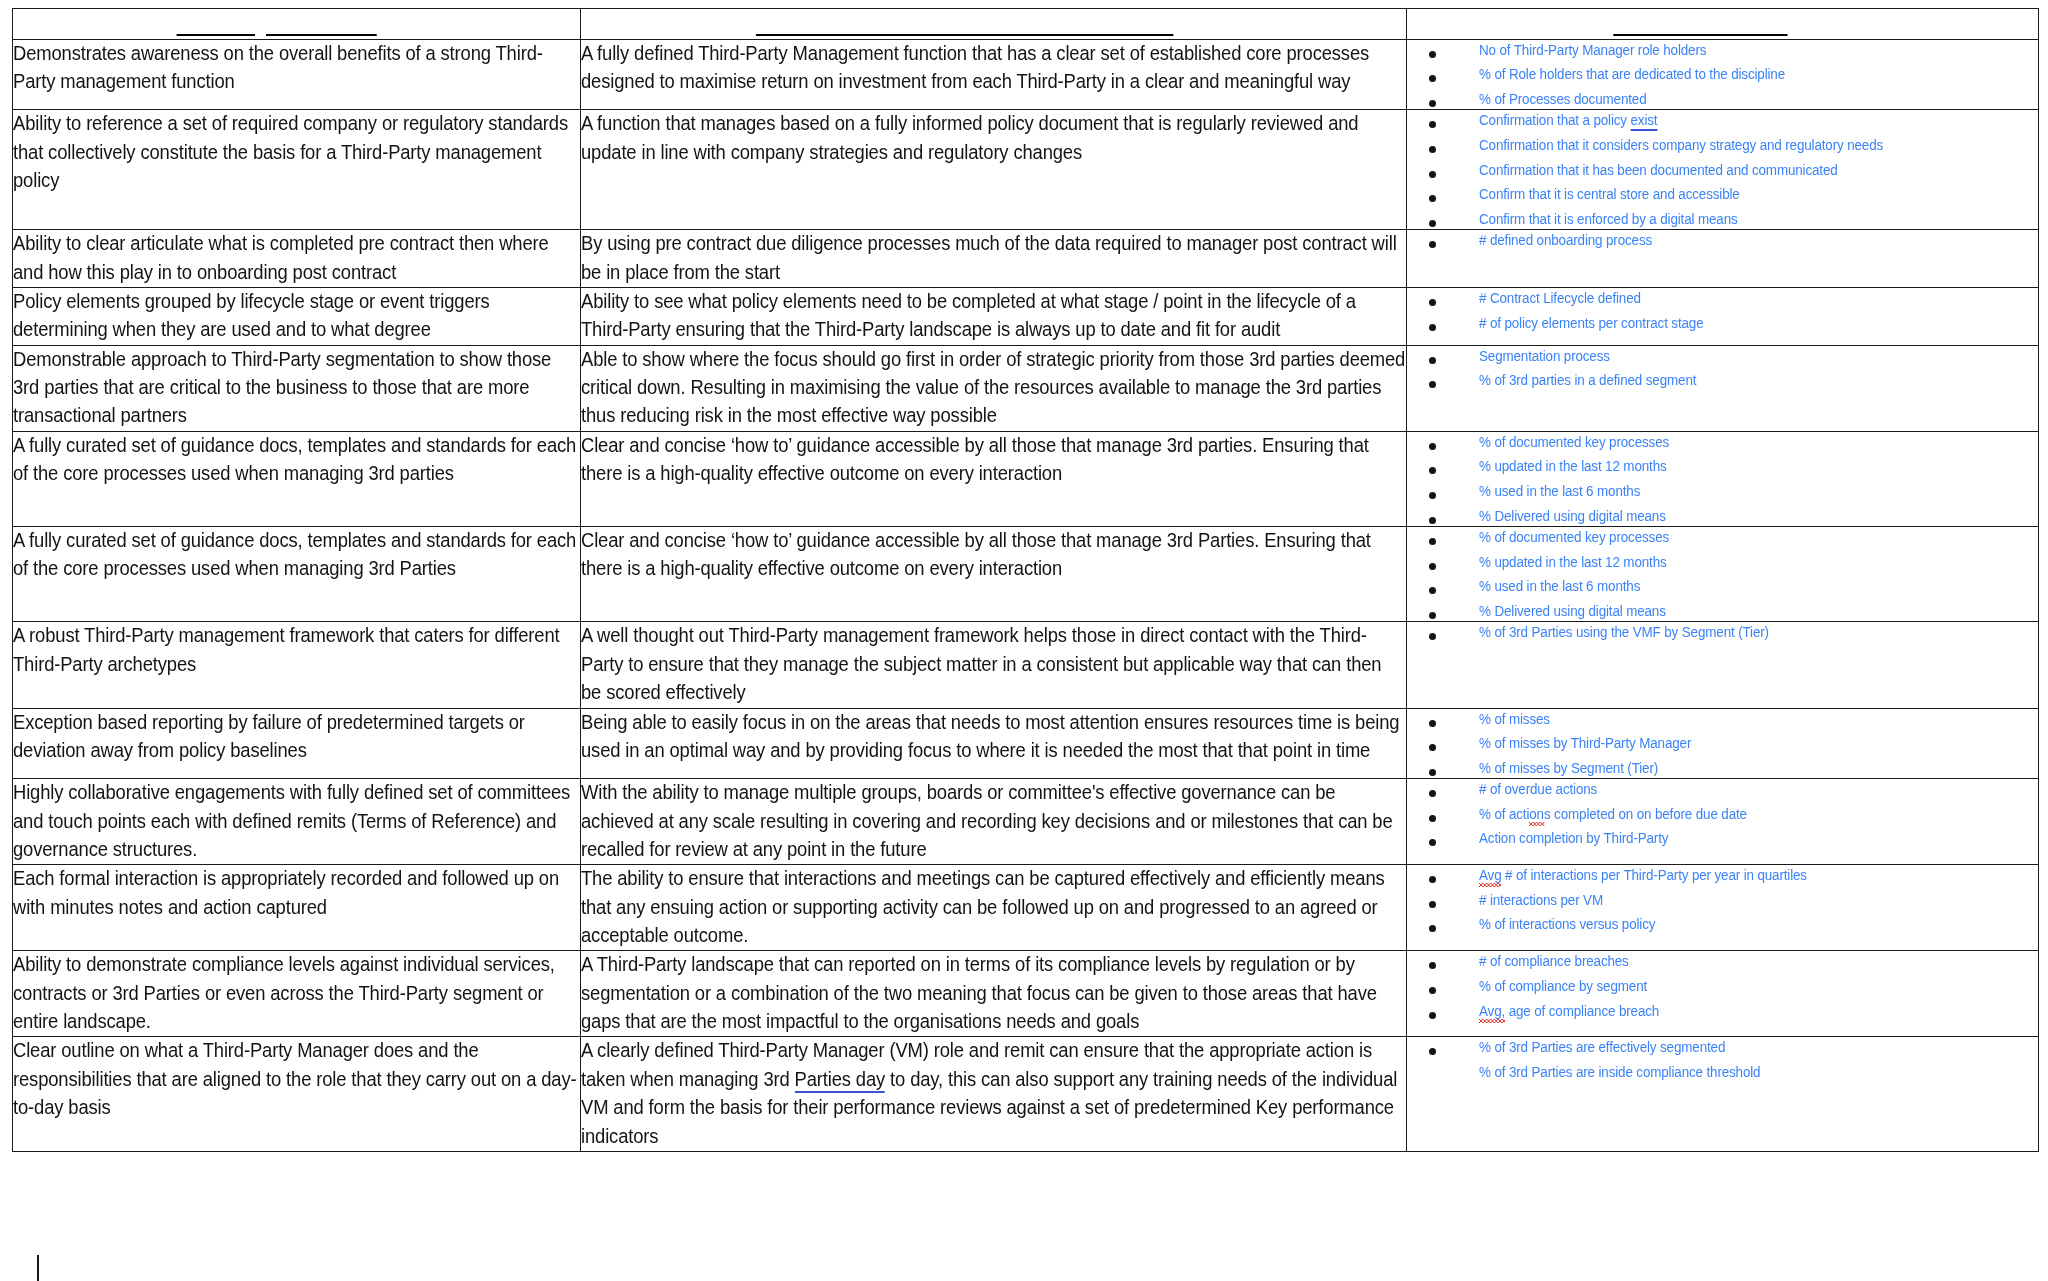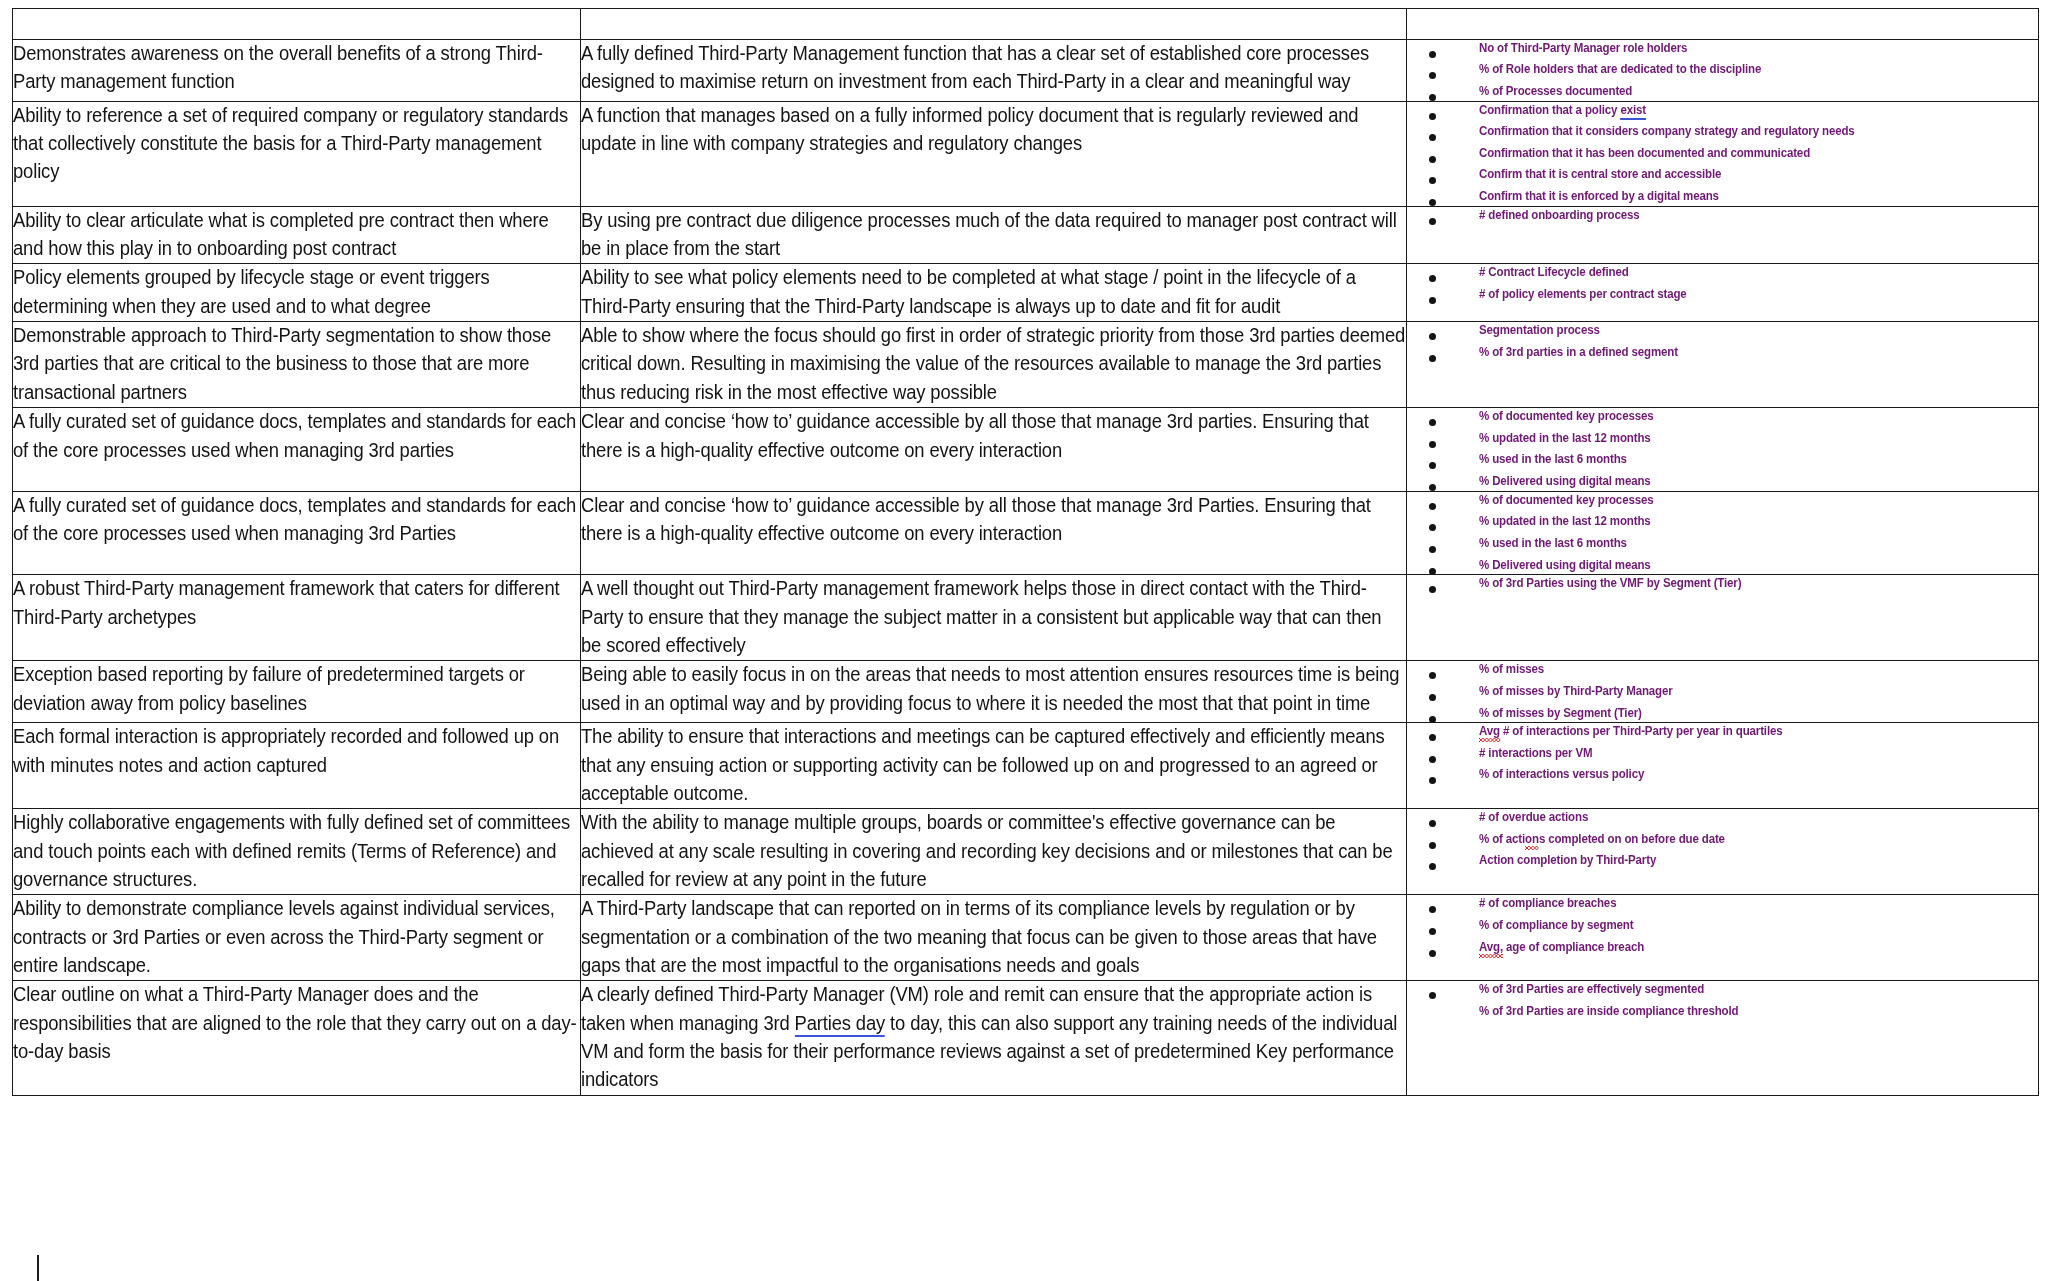--- a/index.html
+++ b/index.html
@@ -37,21 +37,22 @@
     border: 1.6px solid #1a1a1a;
     vertical-align: top;
     padding: 0;
     background: #ffffff;
   }
 
   thead th {
     background: #2318e0;
     border-color: #111111;
     padding: 7px 11px 9px 11px;
-    text-align: left;
+    text-align: center;
+    text-decoration: underline;
   }
   .hdr-text {
     display: block;
     color: #ffffff;
     font-size: 26.5px;
     font-weight: bold;
     letter-spacing: -0.4px;
     line-height: 1.12;
     font-family: "Liberation Sans", sans-serif;
     transform: scaleX(0.93);
@@ -78,27 +79,26 @@
     padding: 9px 10px 12px 10px;
   }
   ul.bullets {
     margin: 0;
     padding: 0;
     list-style: none;
   }
   ul.bullets li {
     position: relative;
     padding-left: 72px;
-    color: #701a75;
-    font-size: 12px;
+    color: #3b82f6;
+    font-size: 14px;
     line-height: 1.47;
     letter-spacing: -0.15px;
     margin: 0 0 4px 0;
     font-family: "Liberation Sans", sans-serif;
-    font-weight: bold;
   }
   ul.bullets li:last-child { margin-bottom: 0; }
   ul.bullets li .bullet-dot {
     position: absolute;
     left: 22px;
     top: 11px;
     width: 7px;
     height: 7px;
     border-radius: 50%;
     background: #141414;
@@ -372,62 +372,62 @@
               </li>
               <li>
                 <span class="bullet-dot"></span>
                 <span class="li-text">% of misses by Segment (Tier)</span>
               </li>
             </ul>
           </td>
         </tr>
         <tr>
           <td class="cell">
+            <span class="body-text">Highly collaborative engagements with fully defined set of committees and touch points each with defined remits (Terms of Reference) and governance structures.</span>
+          </td>
+          <td class="cell">
+            <span class="body-text">With the ability to manage multiple groups, boards or committee's effective governance can be achieved at any scale resulting in covering and recording key decisions and or milestones that can be recalled for review at any point in the future</span>
+          </td>
+          <td class="metric">
+            <ul class="bullets">
+              <li>
+                <span class="bullet-dot"></span>
+                <span class="li-text"># of overdue actions</span>
+              </li>
+              <li>
+                <span class="bullet-dot"></span>
+                <span class="li-text">% of acti<span class="spell">on</span>s completed on on before due date</span>
+              </li>
+              <li>
+                <span class="bullet-dot"></span>
+                <span class="li-text">Action completion by Third-Party</span>
+              </li>
+            </ul>
+          </td>
+        </tr>
+        <tr>
+          <td class="cell">
             <span class="body-text">Each formal interaction is appropriately recorded and followed up on with minutes notes and action captured</span>
           </td>
           <td class="cell">
             <span class="body-text">The ability to ensure that interactions and meetings can be captured effectively and efficiently means that any ensuing action or supporting activity can be followed up on and progressed to an agreed or acceptable outcome.</span>
           </td>
           <td class="metric">
             <ul class="bullets">
               <li>
                 <span class="bullet-dot"></span>
                 <span class="li-text"><span class="spell">Avg</span> # of interactions per Third-Party per year in quartiles</span>
               </li>
               <li>
                 <span class="bullet-dot"></span>
                 <span class="li-text"># interactions per VM</span>
               </li>
               <li>
                 <span class="bullet-dot"></span>
                 <span class="li-text">% of interactions versus policy</span>
-              </li>
-            </ul>
-          </td>
-        </tr>
-        <tr>
-          <td class="cell">
-            <span class="body-text">Highly collaborative engagements with fully defined set of committees and touch points each with defined remits (Terms of Reference) and governance structures.</span>
-          </td>
-          <td class="cell">
-            <span class="body-text">With the ability to manage multiple groups, boards or committee's effective governance can be achieved at any scale resulting in covering and recording key decisions and or milestones that can be recalled for review at any point in the future</span>
-          </td>
-          <td class="metric">
-            <ul class="bullets">
-              <li>
-                <span class="bullet-dot"></span>
-                <span class="li-text"># of overdue actions</span>
-              </li>
-              <li>
-                <span class="bullet-dot"></span>
-                <span class="li-text">% of acti<span class="spell">on</span>s completed on on before due date</span>
-              </li>
-              <li>
-                <span class="bullet-dot"></span>
-                <span class="li-text">Action completion by Third-Party</span>
               </li>
             </ul>
           </td>
         </tr>
         <tr>
           <td class="cell">
             <span class="body-text">Ability to demonstrate compliance levels against individual services, contracts or 3rd Parties or even across the Third-Party segment or entire landscape.</span>
           </td>
           <td class="cell">
             <span class="body-text">A Third-Party landscape that can reported on in terms of its compliance levels by regulation or by segmentation or a combination of the two meaning that focus can be given to those areas that have gaps that are the most impactful to the organisations needs and goals</span>

